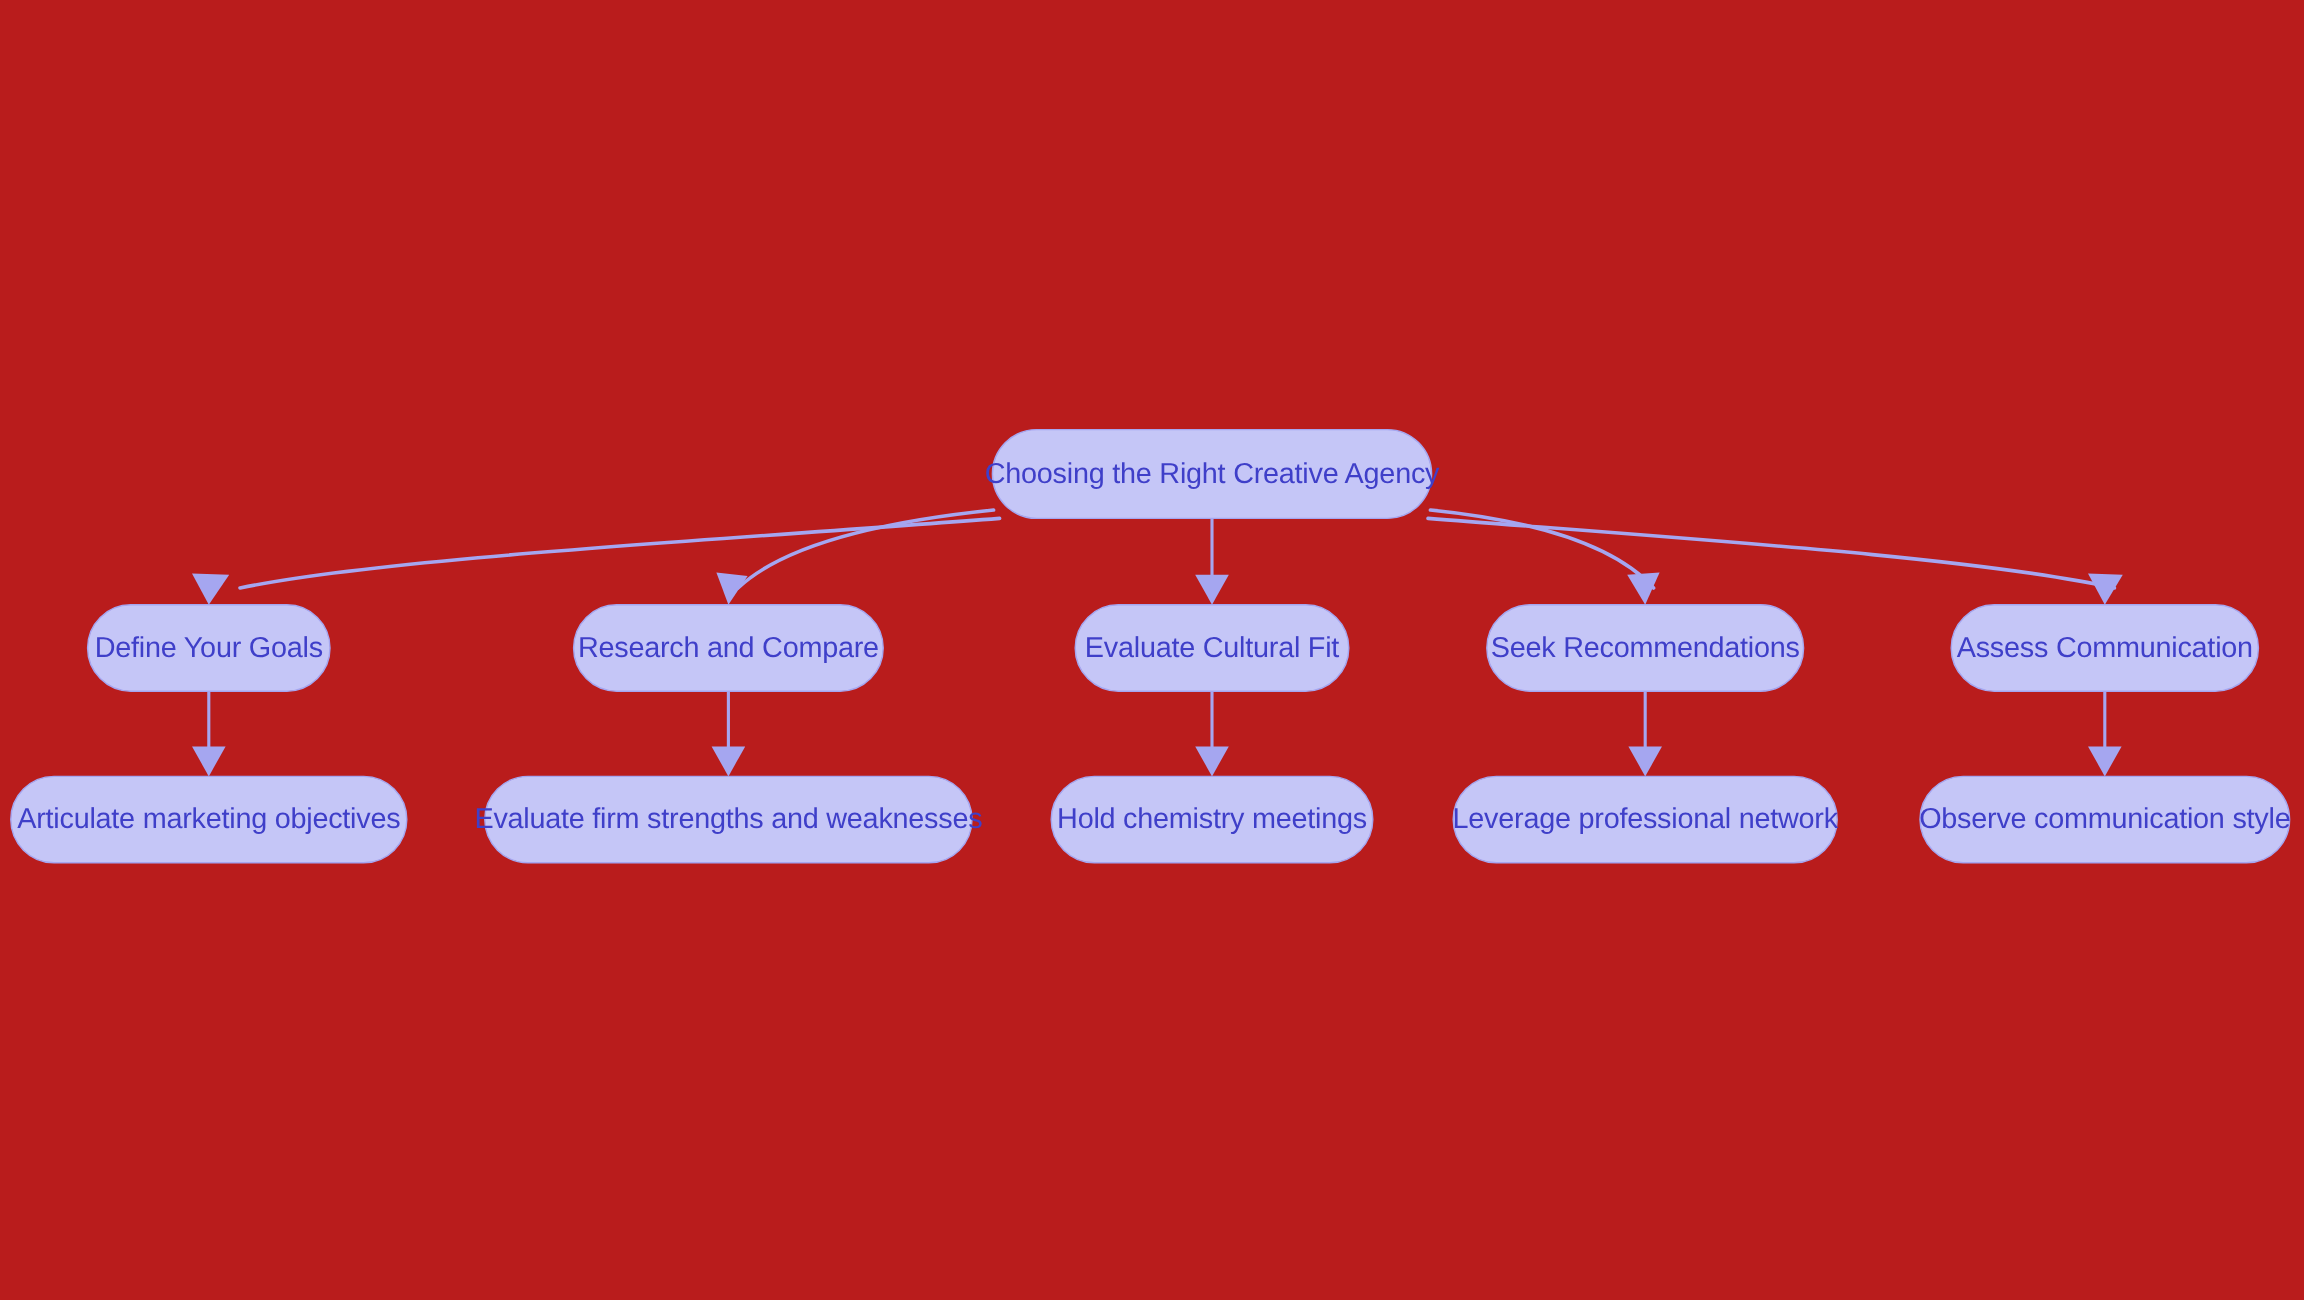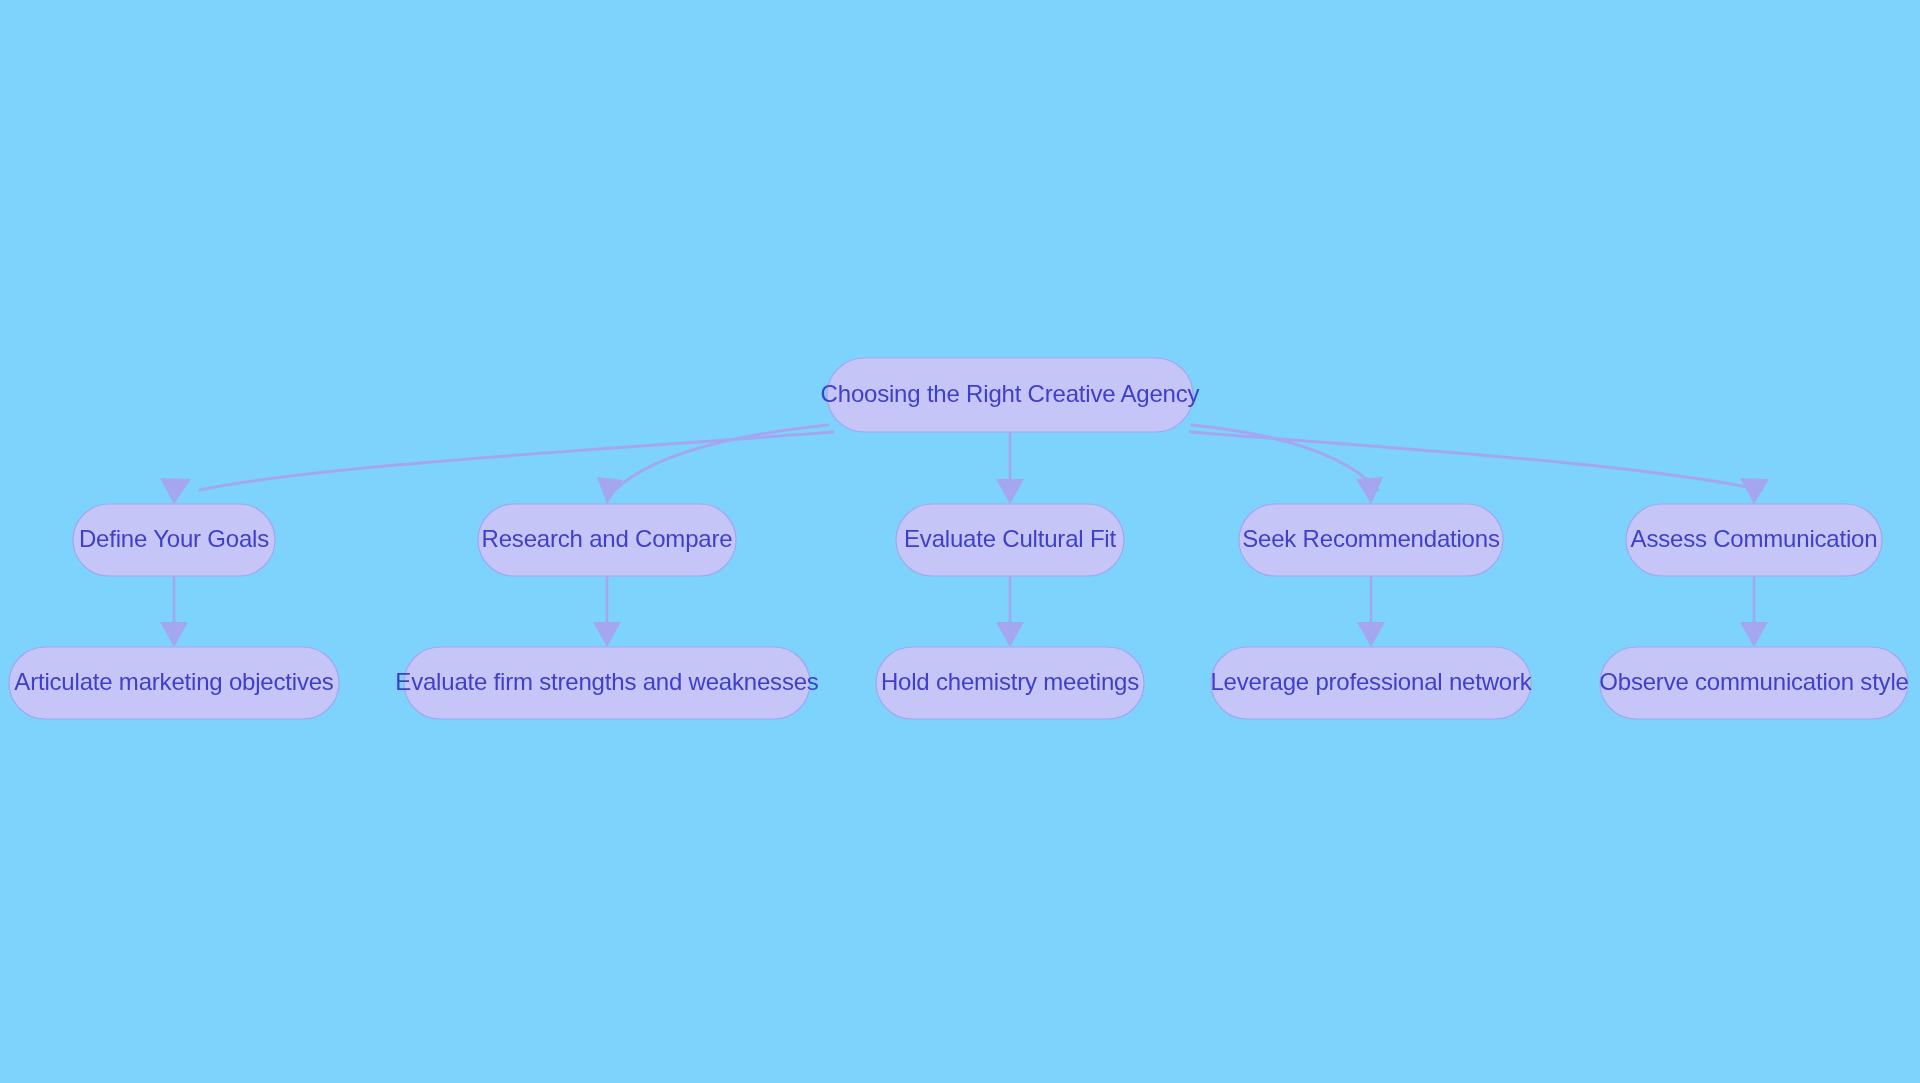--- a/index.html
+++ b/index.html
@@ -11,21 +11,21 @@
   body {
     width: 1920px;
     height: 1083px;
     overflow: hidden;
     font-family: "Liberation Sans", sans-serif;
   }
   #diagram-root {
     position: relative;
     width: 1920px;
     height: 1083px;
-    background: #7dd3fc;
+    background: #b91c1c;
   }
   svg#flowchart {
     display: block;
     width: 1920px;
     height: 1083px;
   }
   .node-shape {
     fill: #c5c6f7;
     stroke: #a5a6f0;
     stroke-width: 1.2;

